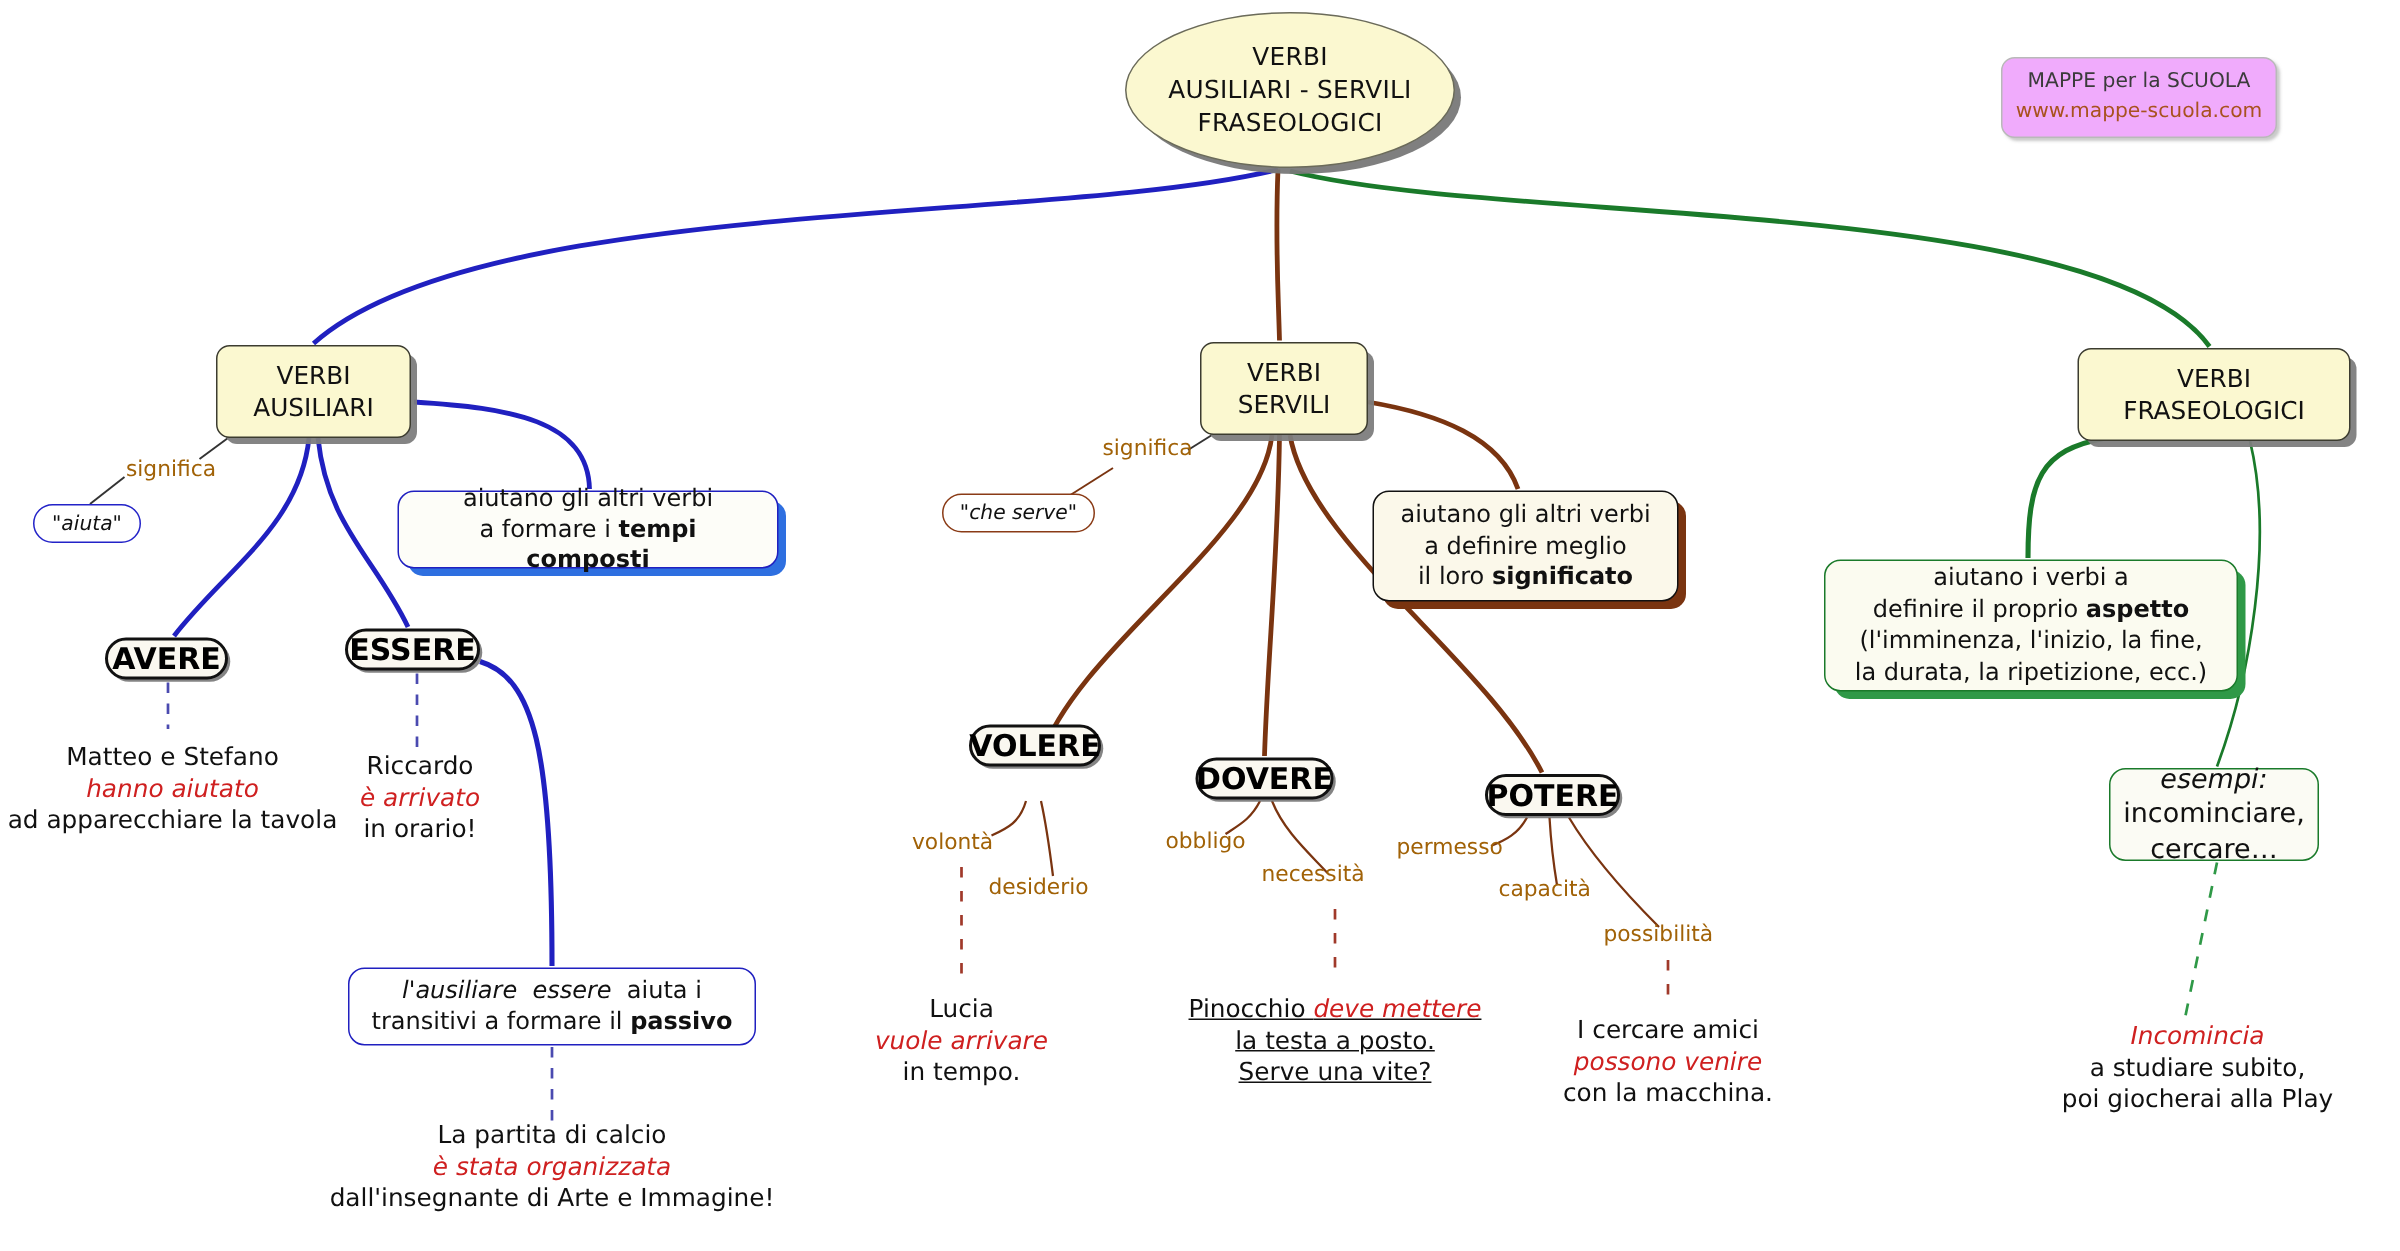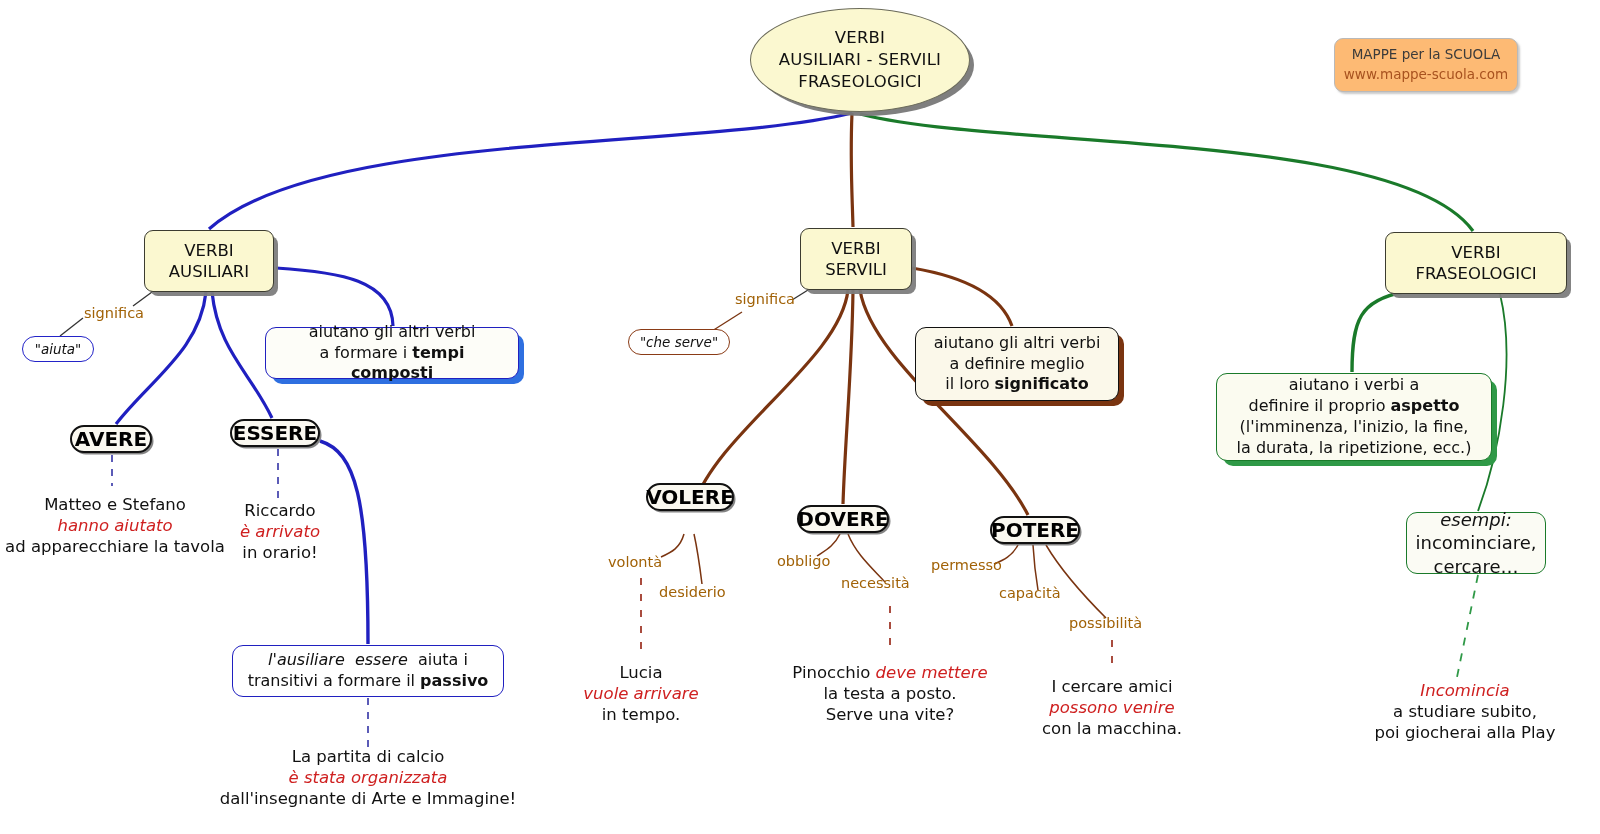--- a/index.html
+++ b/index.html
@@ -95,21 +95,21 @@
   .lbl{position:absolute;font-size:14.5px;color:#a16207;white-space:nowrap;}
 
   
   .ex{position:absolute;text-align:center;font-size:16.5px;color:#111;line-height:1.28;}
   .ex em{font-style:italic;color:#cf2020;}
   .ex .blk{color:#111;font-style:normal;}
 
   
   .credit{
     position:absolute;left:1334px;top:38px;width:182px;height:52px;
-    background:#fdba74;border:1.3px solid #b9b9b9;border-radius:9px;
+    background:#f0abfc;border:1.3px solid #b9b9b9;border-radius:9px;
     box-shadow:2px 2px 2px rgba(150,150,150,.5);
     display:flex;flex-direction:column;align-items:center;justify-content:center;
     font-size:13.5px;line-height:1.45;
   }
   .credit .l1{color:#3b3b3b;}
   .credit .l2{color:#a8521f;}
 
   b{font-weight:bold;}
   i{font-style:italic;}
 </style>
@@ -279,21 +279,21 @@
   <div class="lbl" style="left:931px;top:557px;">permesso</div>
   <div class="lbl" style="left:999px;top:585px;">capacità</div>
   <div class="lbl" style="left:1069px;top:615px;">possibilità</div>
 
   <div class="ex" style="left:550px;top:662px;width:182px;">
     <span class="blk">Lucia</span><br>
     <em>vuole arrivare</em><br>
     <span class="blk">in tempo.</span>
   </div>
 
-  <div class="ex" style="left:782px;top:662px;width:216px;">
+  <div class="ex" style="left:782px;top:662px;width:216px;text-decoration:underline;">
     <span class="blk">Pinocchio </span><em>deve mettere</em><br>
     <span class="blk">la testa a posto.</span><br>
     <span class="blk">Serve una vite?</span>
   </div>
 
   <div class="ex" style="left:1012px;top:676px;width:200px;">
     <span class="blk">I cercare amici</span><br>
     <em>possono venire</em><br>
     <span class="blk">con la macchina.</span>
   </div>

